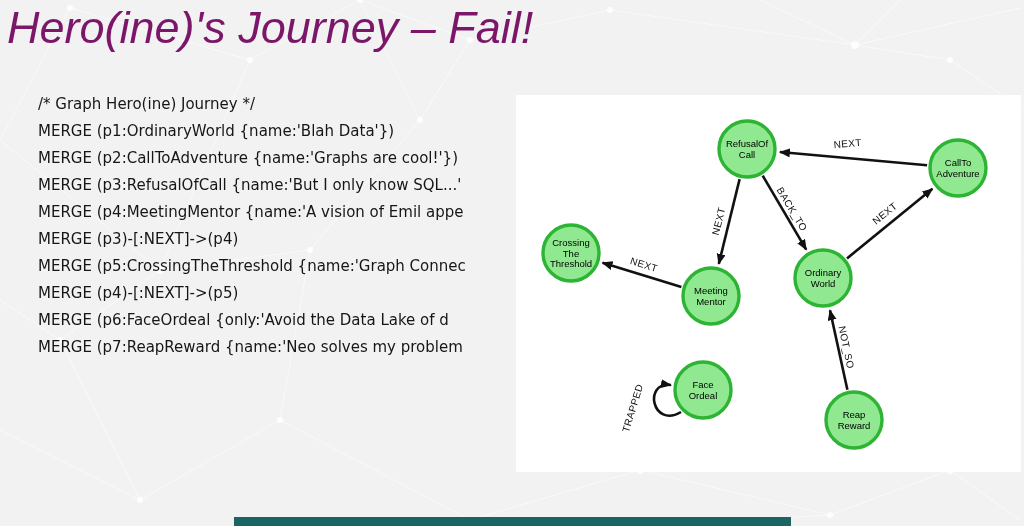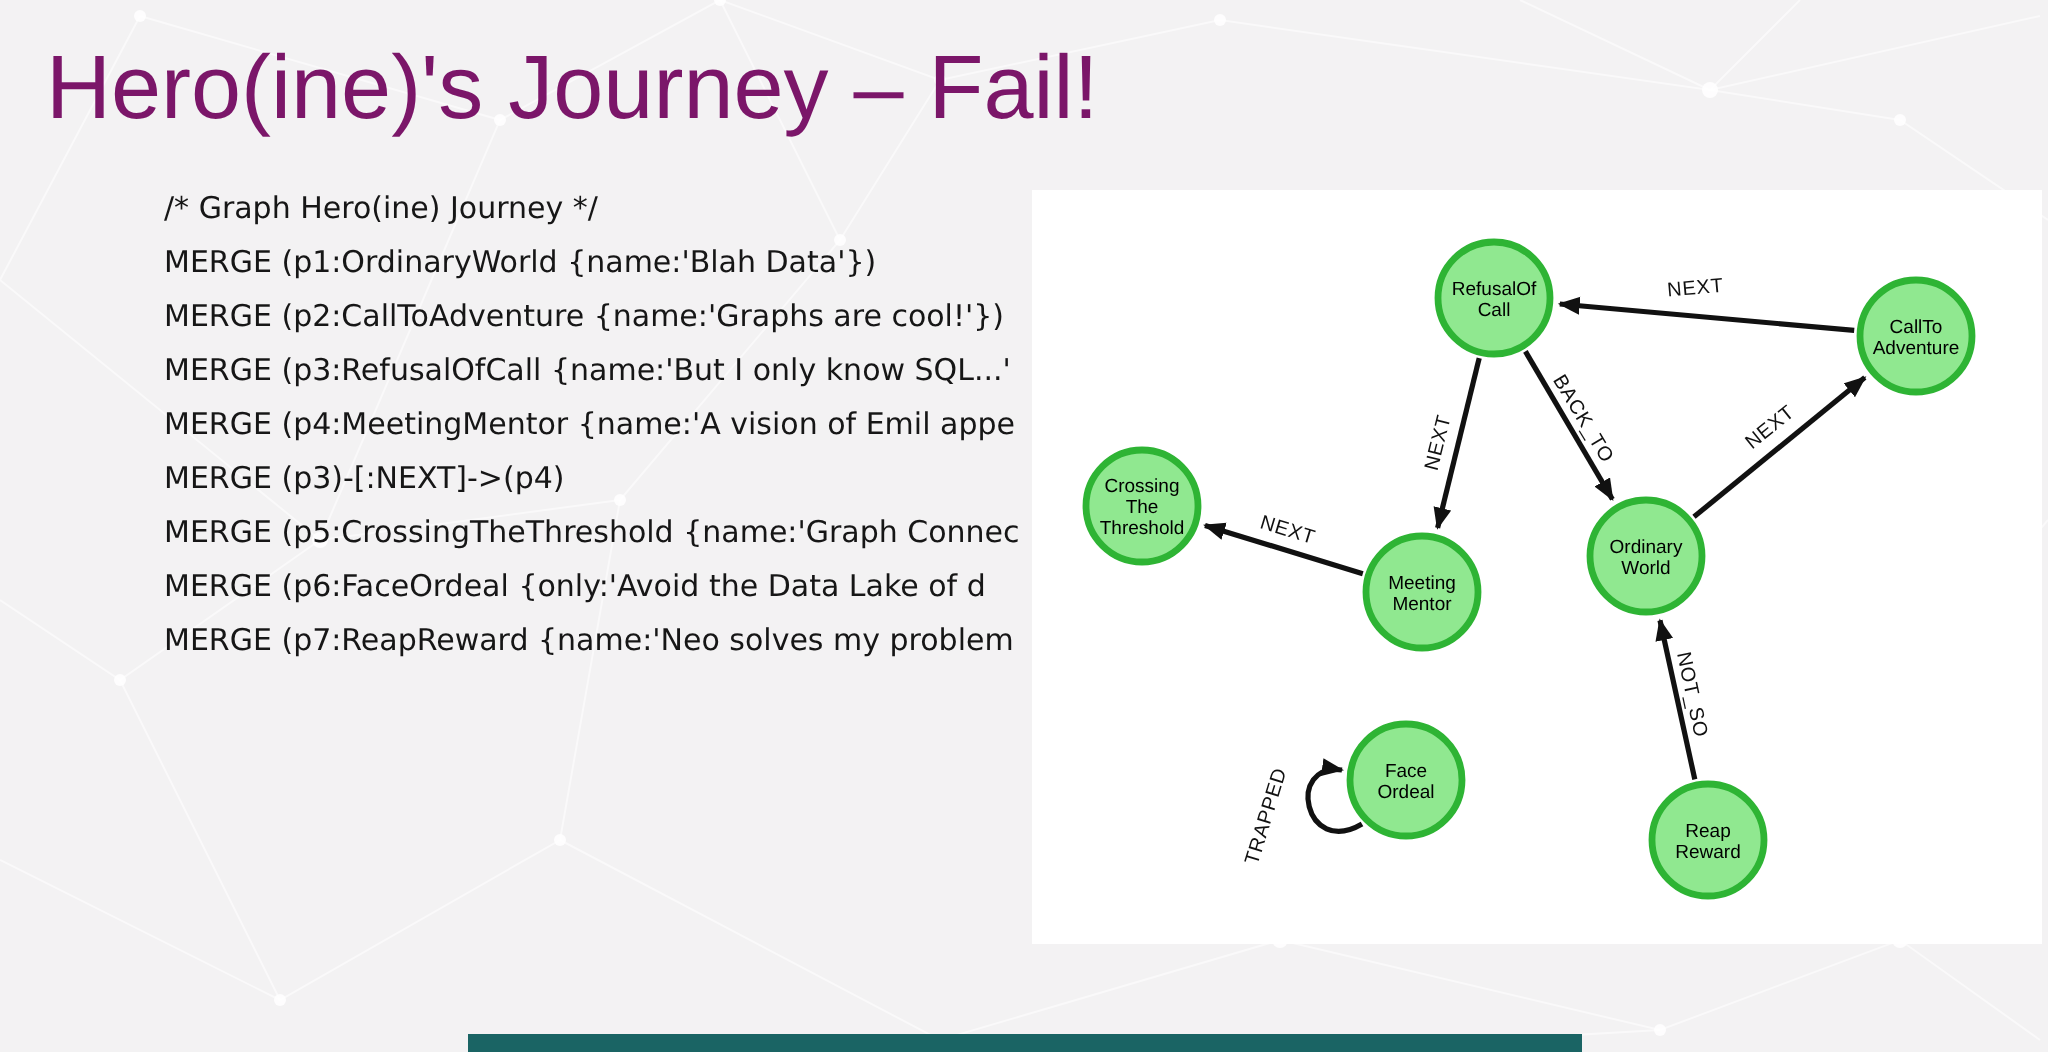--- a/index.html
+++ b/index.html
@@ -6,33 +6,33 @@
   .slide{
     position:relative;
     width:1024px;height:526px;
     overflow:hidden;
     background:var(--bg,#f3f2f3);
     font-family:"DejaVu Sans","Liberation Sans",sans-serif;
   }
   .bg-mesh{position:absolute;left:0;top:0;z-index:0;}
   .title{
     position:absolute;left:7px;top:2px;z-index:1;
-    margin:16px;
+    margin:0;
     font-family:"Liberation Sans","DejaVu Sans",sans-serif;
     font-size:45px;font-weight:400;
     color:var(--title-color,#7b1669);
     letter-spacing:0px;
     white-space:nowrap;
+    font-style:italic;
   }
   .code{
     position:absolute;left:38px;top:91px;z-index:1;
     font-family:"DejaVu Sans","Liberation Sans",sans-serif;
     font-size:15px;color:#161616;
     white-space:nowrap;
-    margin-left:44px;
   }
   .code-line{height:27px;line-height:27px;}
   .graph-panel{
     position:absolute;left:516px;top:95px;z-index:2;
     width:505px;height:377px;
     background:var(--panel-bg,#ffffff);
   }
   #graph-svg{display:block;width:505px;height:377px;}
   .edge-line{stroke-width:2.6px;}
   .loop-path{fill:none;stroke-width:2.6px;}
@@ -101,20 +101,21 @@
   <h1 class="title">Hero(ine)'s Journey – Fail!</h1>
 
   <div class="code">
       <div class="code-line">/* Graph Hero(ine) Journey */</div>
       <div class="code-line">MERGE (p1:OrdinaryWorld {name:'Blah Data'})</div>
       <div class="code-line">MERGE (p2:CallToAdventure {name:'Graphs are cool!'})</div>
       <div class="code-line">MERGE (p3:RefusalOfCall {name:'But I only know SQL...'</div>
       <div class="code-line">MERGE (p4:MeetingMentor {name:'A vision of Emil appe</div>
       <div class="code-line">MERGE (p3)-[:NEXT]-&gt;(p4)</div>
       <div class="code-line">MERGE (p5:CrossingTheThreshold {name:'Graph Connec</div>
+      <div class="code-line">MERGE (p4)-[:NEXT]-&gt;(p5)</div>
       <div class="code-line">MERGE (p6:FaceOrdeal {only:'Avoid the Data Lake of d</div>
       <div class="code-line">MERGE (p7:ReapReward {name:'Neo solves my problem</div>
     </div>
 
   <div class="graph-panel">
     <svg id="graph-svg" viewBox="0 0 505 377">
       <defs>
         <marker id="arrow" markerUnits="userSpaceOnUse" markerWidth="12" markerHeight="10" refX="10" refY="4.5" orient="auto">
           <path d="M0,0 L11,4.5 L0,9 Z" fill="#111111"></path>
         </marker>

